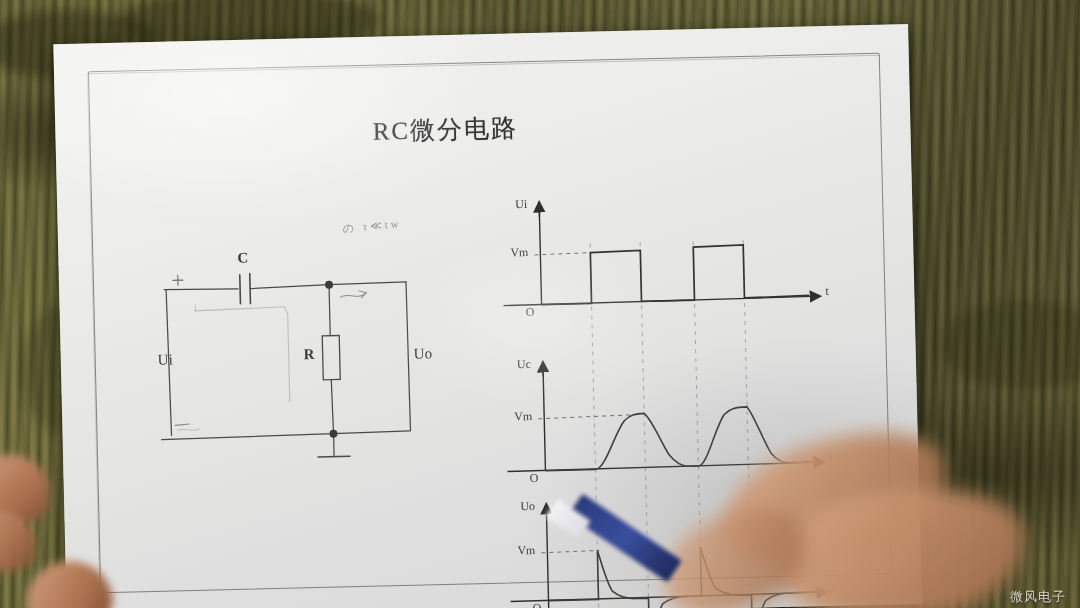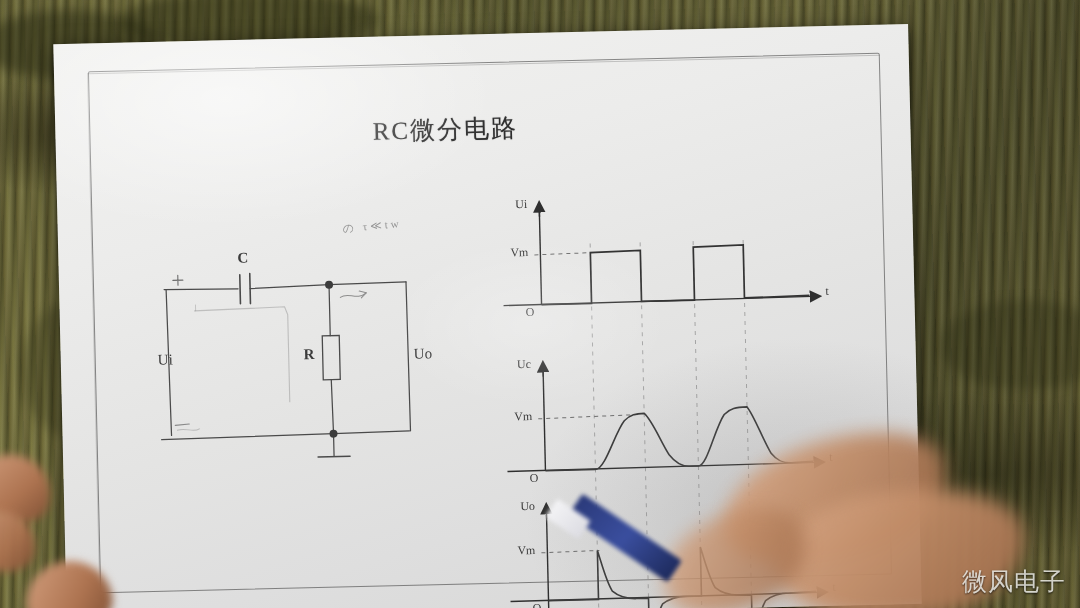--- a/index.html
+++ b/index.html
@@ -70,21 +70,21 @@
      filter:blur(9px);opacity:.92;border-radius:46% 54% 40% 60%/50% 45% 55% 50%;}
   .pen{position:absolute;background:linear-gradient(100deg,#2b3a7a,#3a4e9e 50%,#1d2a5c);
      filter:blur(2.2px);border-radius:3px;}
   .penwhite{position:absolute;background:linear-gradient(100deg,#f4f4f6,#dcdce2);filter:blur(2px);border-radius:2px;}
 
   #hand-left{position:absolute;left:-18px;top:455px;width:210px;height:160px;pointer-events:none;}
   .finger{position:absolute;background:linear-gradient(120deg,#d39f7e,#ad7350 60%,#7e4f33);
      filter:blur(4.5px);border-radius:50% 50% 45% 55%/60% 60% 40% 40%;}
 
   
-  #watermark{position:absolute;right:14px;bottom:10px;font-size:25px;letter-spacing:1px;
+  #watermark{position:absolute;right:14px;bottom:2px;font-size:13px;letter-spacing:1px;
      color:rgba(250,250,245,.80);text-shadow:0 1px 2px rgba(0,0,0,.7);
      font-family:"Liberation Sans",sans-serif;}
 </style>
 </head>
 <body>
 
 <div id="stage">
 
   <div id="bg">
     <div class="moss" style="left:-20px;top:10px;width:180px;height:70px;"></div>

